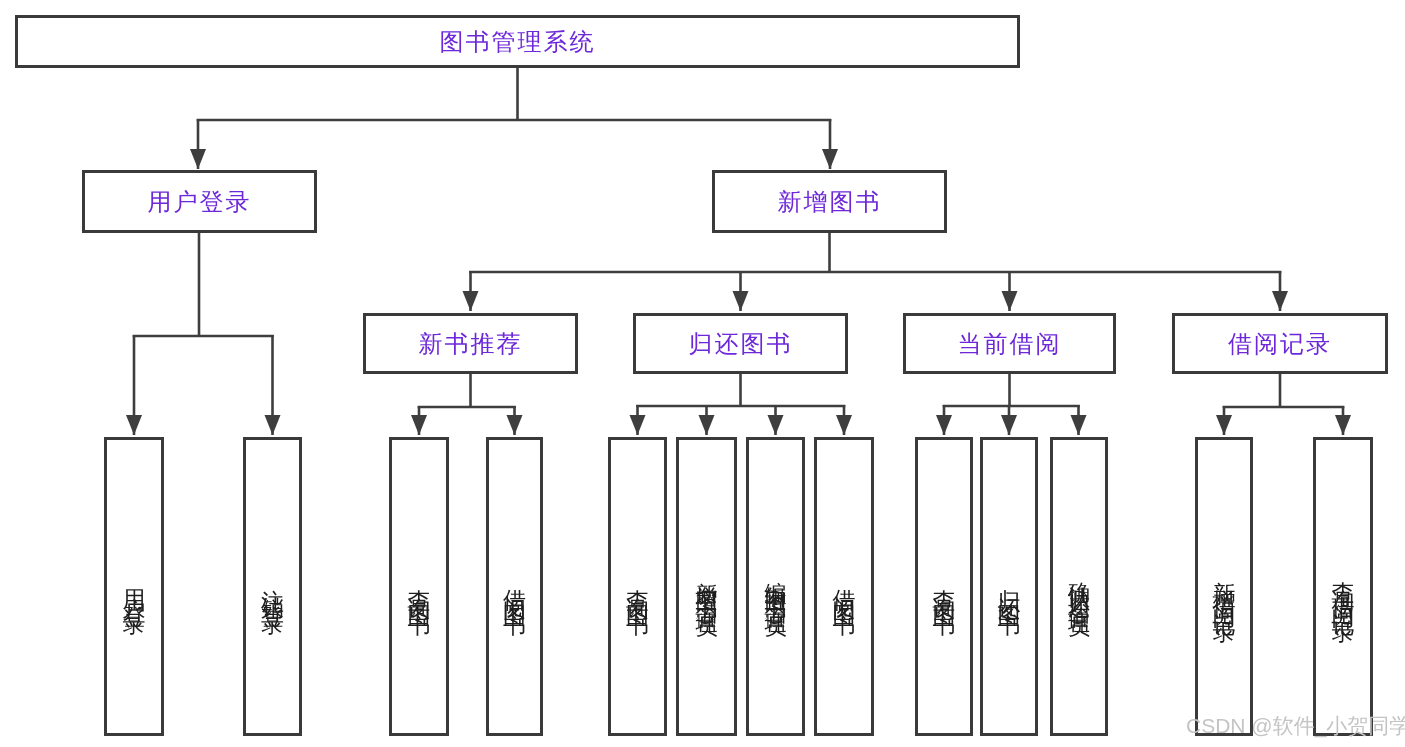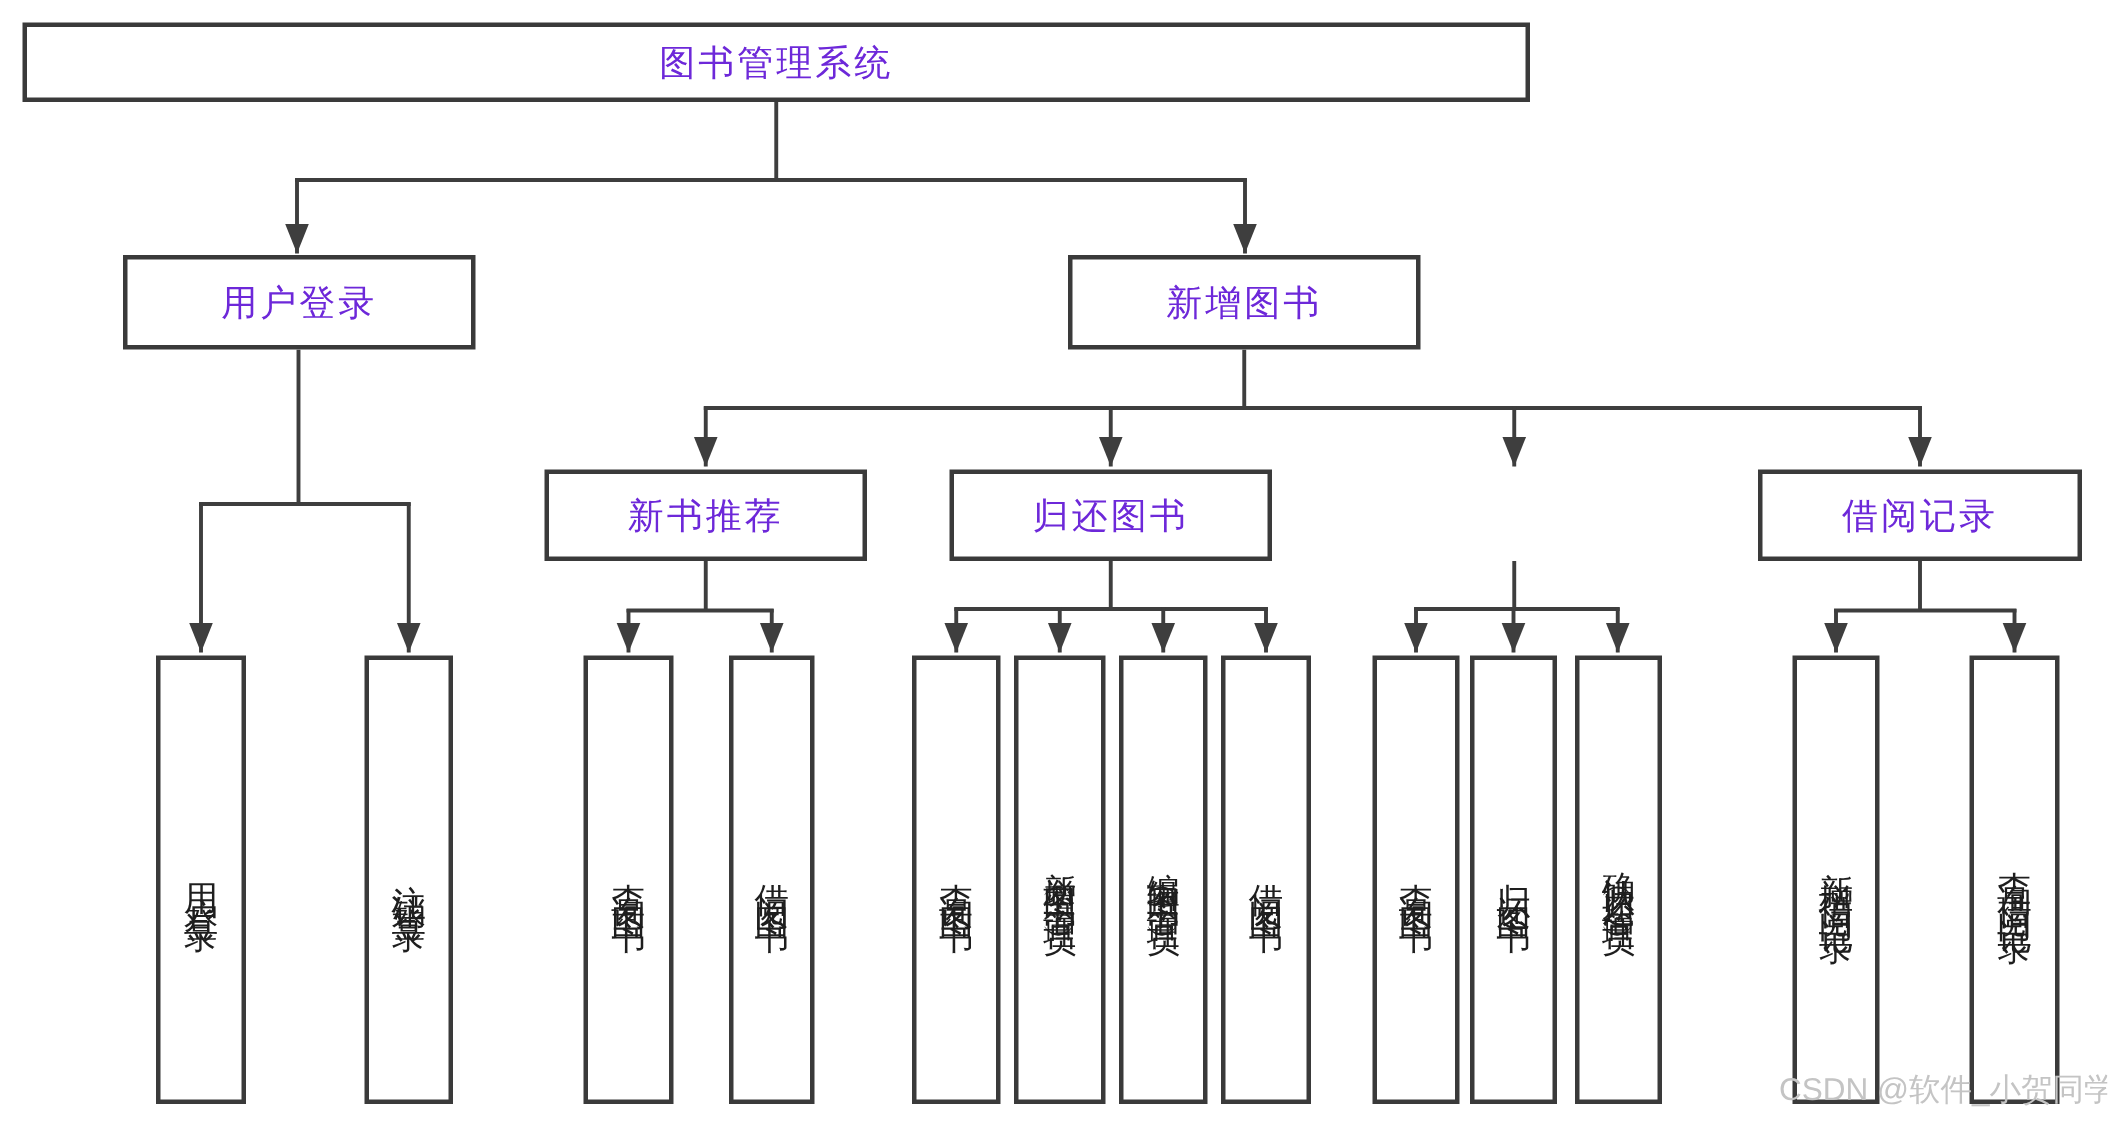--- a/index.html
+++ b/index.html
@@ -121,20 +121,23 @@
   <div class="node" style="left:712px;top:170px;width:235px;height:63px;">
     <span class="hlabel">新增图书</span>
   </div>
 
   <div class="node" style="left:363px;top:313px;width:215px;height:61px;">
     <span class="hlabel">新书推荐</span>
   </div>
   <div class="node" style="left:633px;top:313px;width:215px;height:61px;">
     <span class="hlabel">归还图书</span>
   </div>
+  <div class="node" style="left:903px;top:313px;width:213px;height:61px;">
+    <span class="hlabel">当前借阅</span>
+  </div>
   <div class="node" style="left:1172px;top:313px;width:216px;height:61px;">
     <span class="hlabel">借阅记录</span>
   </div>
 
   <div class="leaf" style="left:104px;width:60px;">
     <span class="vtext">用户登录</span>
   </div>
   <div class="leaf" style="left:243px;width:59px;">
     <span class="vtext">注销登录</span>
   </div>

